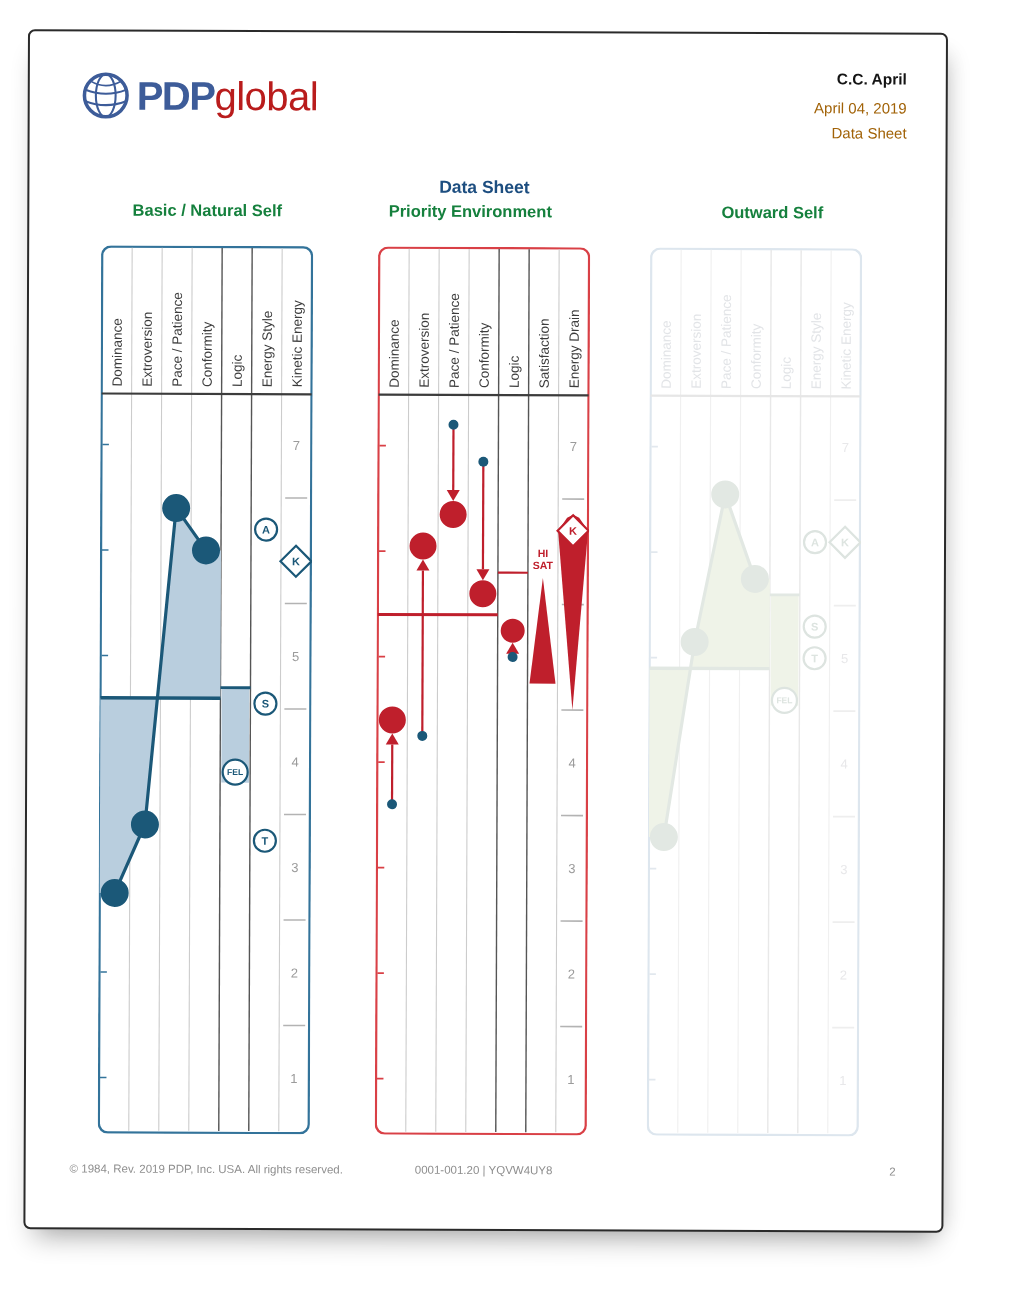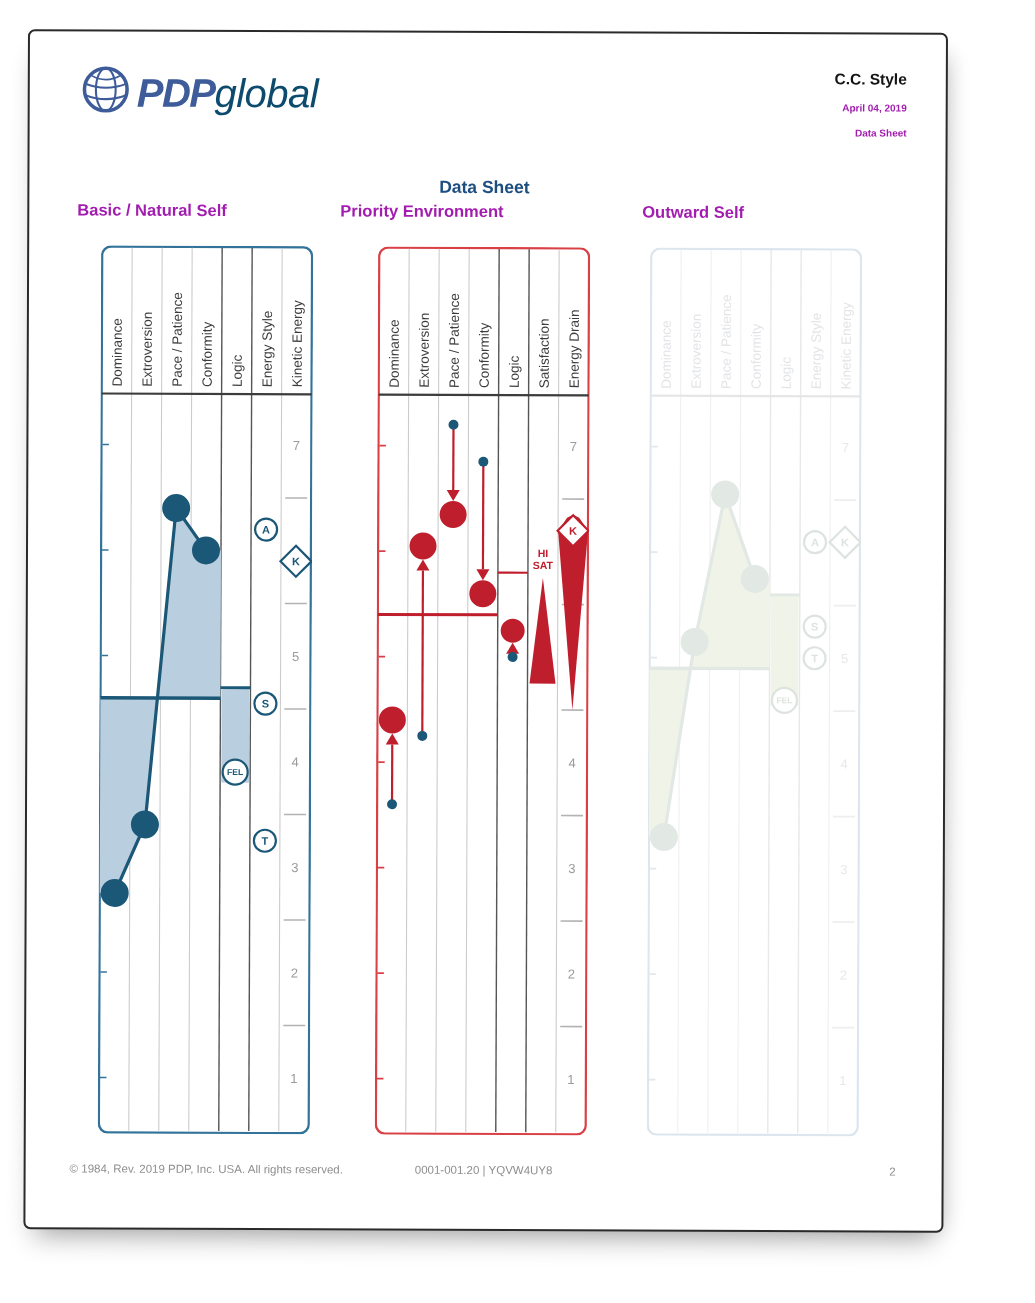--- a/index.html
+++ b/index.html
@@ -3,30 +3,30 @@
 <meta charset="utf-8">
 <style>
   html,body{margin:0;padding:0;}
   body{width:1035px;height:1303px;background:#ffffff;overflow:hidden;
        font-family:"Liberation Sans",sans-serif;position:relative;}
   .page{position:absolute;left:28px;top:31px;width:916px;height:1196px;background:#fff;
         border:2.5px solid #2a2a2a;border-radius:7px;
         transform:rotate(0.22deg);transform-origin:50% 0;
         box-shadow:0 18px 26px -10px rgba(0,0,0,.30), 16px 8px 22px -14px rgba(0,0,0,.14);}
   .page > div{position:absolute;}
-  .logo{left:50px;top:32px;display:flex;align-items:flex-end;font-style:italic;}
+  .logo{left:50px;top:38px;display:flex;align-items:center;}
   .logo svg{margin-right:5px;}
   .brand-pdp{font-size:40px;font-weight:bold;color:#3d5c99;letter-spacing:-1.5px;}
-  .brand-global{font-size:40px;font-weight:400;color:#0c4a6e;letter-spacing:-0.5px;}
+  .brand-global{font-size:40px;font-weight:400;color:#b91c1c;letter-spacing:-0.5px;}
   .hdr{right:39px;top:36px;text-align:right;}
   .hname{font-size:15.5px;font-weight:bold;color:#141414;margin-bottom:7px;}
-  .hsub{font-size:10px;color:#a21caf;line-height:25px;font-weight:bold;}
+  .hsub{font-size:15px;color:#a16207;line-height:25px;}
   .main-title{left:349px;top:144px;width:212px;text-align:center;
               font-size:17.5px;font-weight:bold;color:#1d4e80;}
-  .ct{top:169px;width:260px;font-size:16.5px;font-weight:bold;color:#a21caf;}
+  .ct{top:169px;width:260px;text-align:center;font-size:16.5px;font-weight:bold;color:#15803d;}
   #ct0{left:48px;} #ct1{left:311px;} #ct2{left:613px;}
   svg.chart{position:absolute;top:214px;}
   #chart0{left:72px;} #chart1{left:349px;} #chart2{left:621px;}
   svg text{font-family:"Liberation Sans",sans-serif;}
   .footer-l{left:44px;top:1131px;font-size:11.5px;color:#8e8e8e;}
   .footer-c{left:0;right:0;top:1131px;text-align:center;font-size:11.5px;color:#8e8e8e;}
   .footer-r{right:46px;top:1131px;font-size:11.5px;color:#8e8e8e;}
 </style>
 </head>
 <body>
@@ -39,21 +39,21 @@
       <ellipse cx="25" cy="25" rx="9.5" ry="20.5" fill="none" stroke="#3d5c99" stroke-width="2"></ellipse>
       <path d="M5.5,19.5 Q25,27 44.5,19.5" fill="none" stroke="#3d5c99" stroke-width="2"></path>
       <path d="M5.5,30.5 Q25,38 44.5,30.5" fill="none" stroke="#3d5c99" stroke-width="2"></path>
       <path d="M10,11 Q25,20 40,11" fill="none" stroke="#3d5c99" stroke-width="1.6"></path>
     </svg>
     <span class="brand-pdp">PDP</span>
       <span class="brand-global">global</span>
   </div>
 
   <div class="hdr">
-    <div class="hname">C.C. Style</div>
+    <div class="hname">C.C. April</div>
     <div class="hsub">April 04, 2019</div>
     <div class="hsub">Data Sheet</div>
   </div>
 
   <div class="main-title">Data Sheet</div>
 
   <div class="ct" id="ct0">Basic / Natural Self</div>
   <div class="ct" id="ct1">Priority Environment</div>
   <div class="ct" id="ct2">Outward Self</div>
 

